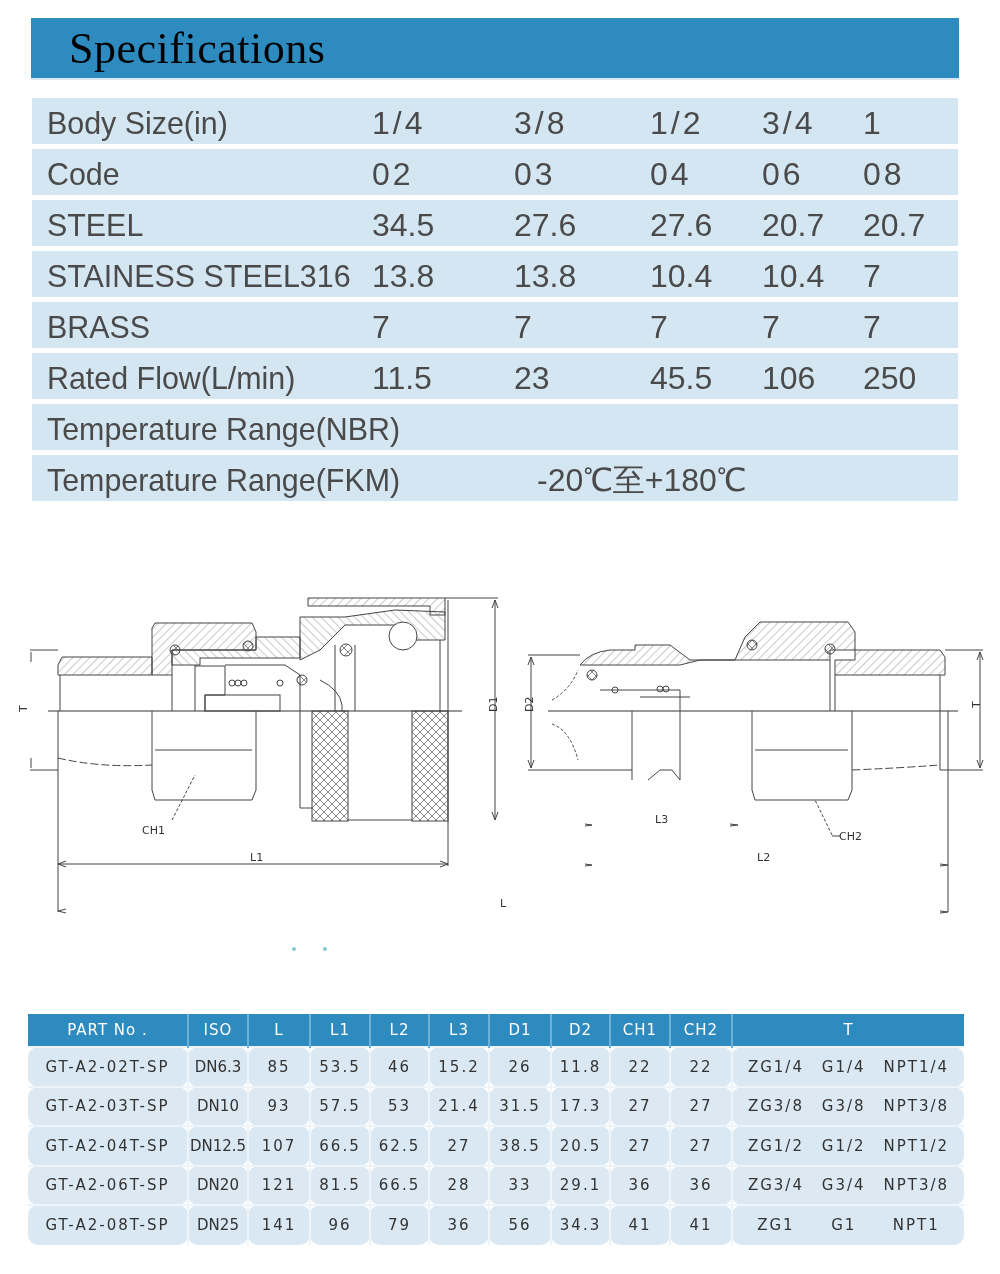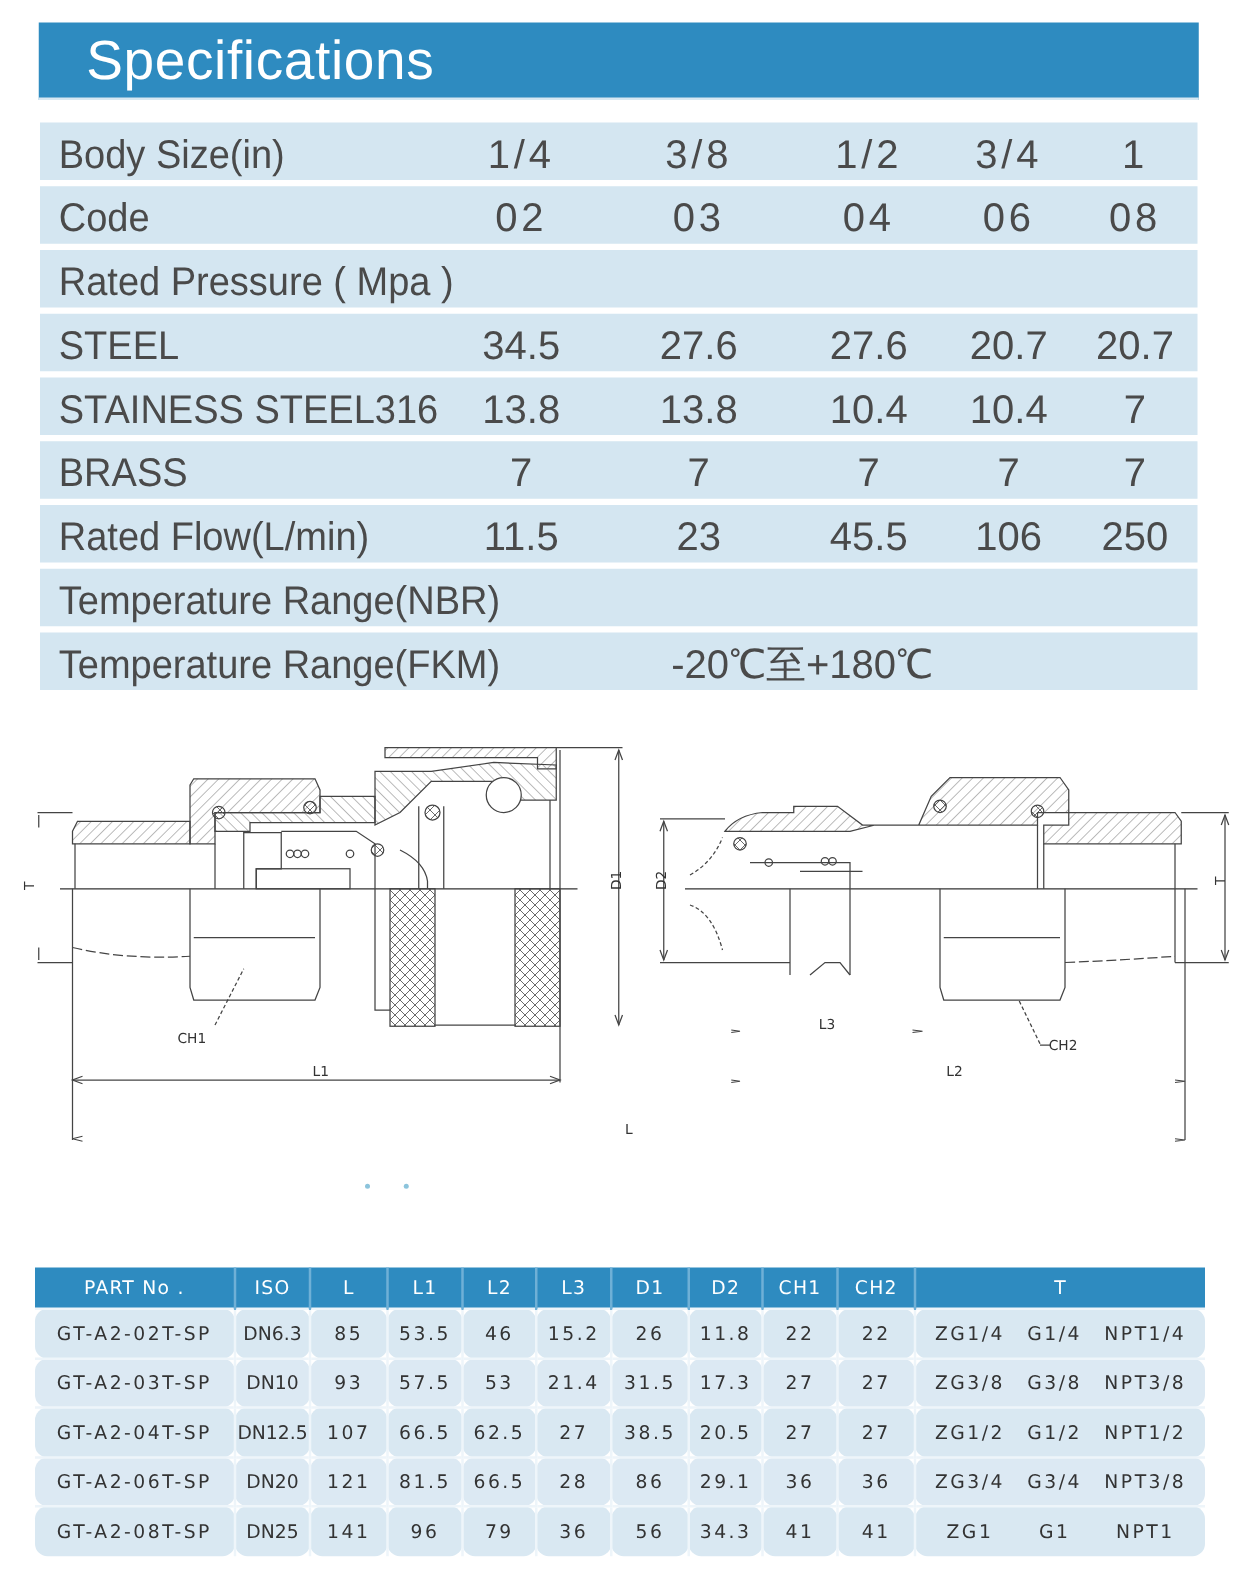--- a/index.html
+++ b/index.html
@@ -1,40 +1,40 @@
 <!DOCTYPE html>
 <html><head>
 <meta charset="utf-8">
 <style>
   * { box-sizing: border-box; margin: 0; padding: 0; }
   html, body { width: 1000px; height: 1274px; background: #ffffff; overflow: hidden; }
   body { position: relative; font-family: "Liberation Sans", sans-serif; color: #3a3a3a; }
 
   .spec-header {
     position: absolute; left: 31px; top: 18px; width: 928px; height: 62px;
-    background: #2e8bc0; color: #ffffff;
+    background: #2e8bc0; color: #000000;
     font-size: 44px; line-height: 62px; padding-left: 38px;
-    font-family: Liberation Sans, sans-serif; letter-spacing: 0.5px;
+    font-family: Liberation Serif, serif; letter-spacing: 0.5px;
     border-bottom: 2px solid #d7e8f2;
   }
 
   .spec-table {
     position: absolute; left: 32px; top: 98px; width: 926px;
   }
   .spec-row {
     height: 46px; margin-bottom: 5px; background: #d4e6f1;
     position: relative; font-size: 32px; color: #4a4a4a;
     font-family: "Liberation Sans", sans-serif;
   }
   .spec-row .label {
     position: absolute; left: 15px; top: 0; line-height: 50px;
     transform: scaleX(0.95); transform-origin: left center; white-space: nowrap;
   }
   .spec-row .val {
-    position: absolute; top: 0; line-height: 50px; text-align: center; width: 90px;
+    position: absolute; top: 0; line-height: 50px; text-align: left; width: 90px;
     margin-left: -45px; white-space: nowrap;
   }
   .spec-row .val.c0 { left: 385px; }
   .spec-row .val.c1 { left: 527px; }
   .spec-row .val.c2 { left: 663px; }
   .spec-row .val.c3 { left: 775px; }
   .spec-row .val.c4 { left: 876px; }
   .spec-row .span-val {
     position: absolute; left: 505px; top: 0; line-height: 50px; white-space: nowrap;
   }
@@ -82,23 +82,20 @@
     <span class="val c3 spaced">3/4</span>
     <span class="val c4 spaced">1</span>
   </div>
   <div class="spec-row">
     <span class="label">Code</span>
     <span class="val c0 spaced">02</span>
     <span class="val c1 spaced">03</span>
     <span class="val c2 spaced">04</span>
     <span class="val c3 spaced">06</span>
     <span class="val c4 spaced">08</span>
-  </div>
-  <div class="spec-row">
-    <span class="label">Rated Pressure ( Mpa )</span>
   </div>
   <div class="spec-row">
     <span class="label">STEEL</span>
     <span class="val c0">34.5</span>
     <span class="val c1">27.6</span>
     <span class="val c2">27.6</span>
     <span class="val c3">20.7</span>
     <span class="val c4">20.7</span>
   </div>
   <div class="spec-row">
@@ -342,21 +339,21 @@
           </div>
         </td>
     </tr>
     <tr>
       <td>GT-A2-06T-SP</td>
       <td class="iso">DN20</td>
       <td>121</td>
       <td>81.5</td>
       <td>66.5</td>
       <td>28</td>
-      <td>86</td>
+      <td>33</td>
       <td>29.1</td>
       <td>36</td>
       <td>36</td>
       <td>
           <div class="t-cell">
         <span>ZG3/4</span>
         <span>G3/4</span>
         <span>NPT3/8</span>
           </div>
         </td>

